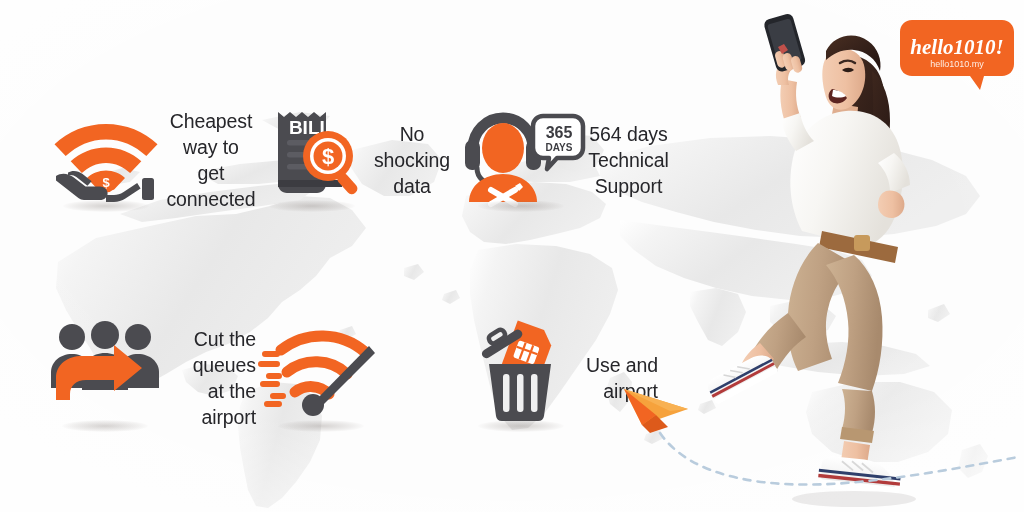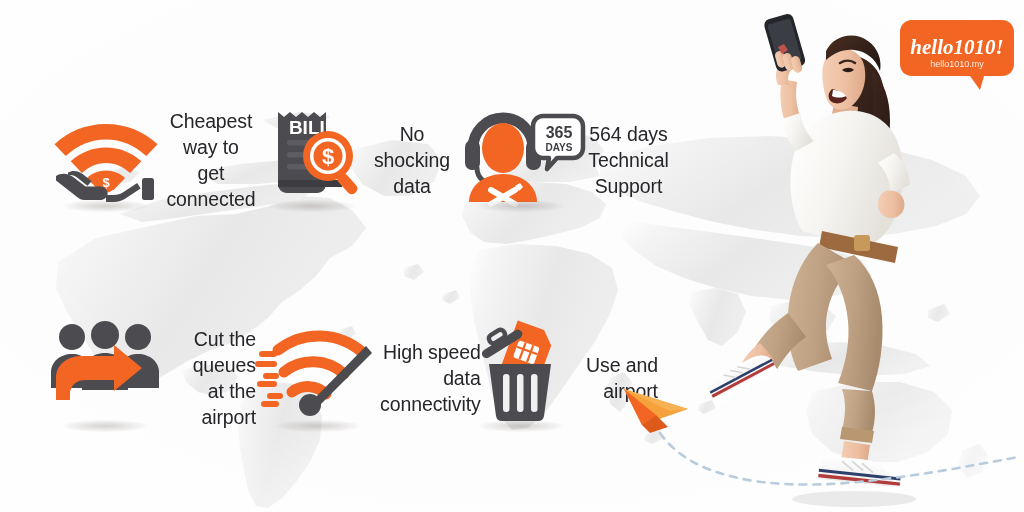--- a/index.html
+++ b/index.html
@@ -288,22 +288,20 @@
             <path d="M36 72a26 26 0 0 1 34 2" stroke-width="11"></path>
             <path d="M6 34h12M2 44h16M10 56h10M4 64h14M14 76h10M8 84h12" stroke-width="6"></path>
           </g>
           <g fill="#4B4B50">
             <path d="M53 84L110 26l6 7-55 55z"></path>
             <circle cx="54" cy="85" r="11"></circle>
           </g>
         </svg>
         <div class="icon-shadow"></div>
       </div>
-      <div class="feature-label">High speed data
-connectivity</div>
     </div>
 
     <div class="feature r2">
       <div class="feature-icon">
         <svg width="108" height="104" viewBox="0 0 108 104">
 
           <g transform="rotate(20 62 30)">
             <path d="M42 8h28l12 12v36H42z" fill="#F26522"></path>
             <g fill="#ffffff">
               <rect x="50" y="26" width="22" height="18" rx="2.5"></rect>

